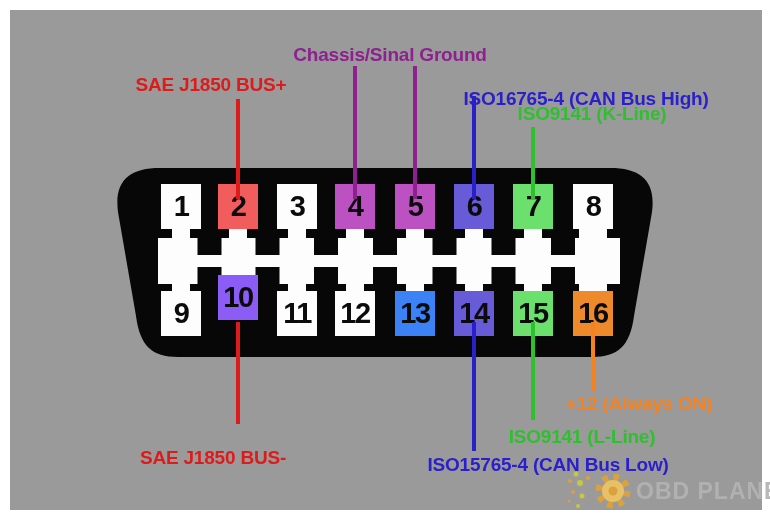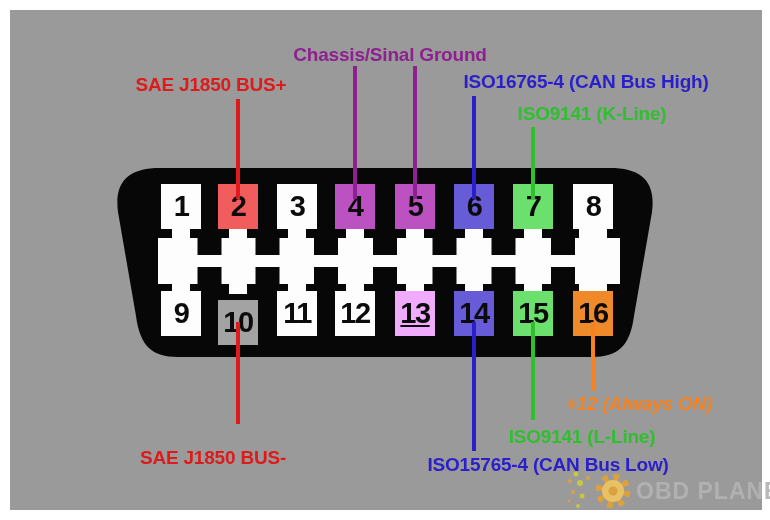--- a/index.html
+++ b/index.html
@@ -103,30 +103,30 @@
     </div>
     <div class="pin" style="left: 513px; top: 184px; background: rgb(108, 224, 108);">
       <span>7</span>
     </div>
     <div class="pin" style="left: 573px; top: 184px; background: rgb(253, 253, 253);">
       <span>8</span>
     </div>
     <div class="pin" style="left: 161px; top: 291px; background: rgb(253, 253, 253);">
       <span>9</span>
     </div>
-    <div class="pin" style="left: 218px; top: 300px; background: #a3a3a3;">
+    <div class="pin" style="left: 218px; top: 275px; background: #8b5cf6;">
       <span>10</span>
     </div>
     <div class="pin" style="left: 277px; top: 291px; background: rgb(253, 253, 253);">
       <span>11</span>
     </div>
     <div class="pin" style="left: 335px; top: 291px; background: rgb(253, 253, 253);">
       <span>12</span>
     </div>
-    <div class="pin" style="left: 395px; top: 291px; background: #f0abfc; text-decoration: underline;">
+    <div class="pin" style="left: 395px; top: 291px; background: #3b82f6;">
       <span>13</span>
     </div>
     <div class="pin" style="left: 454px; top: 291px; background: rgb(103, 91, 216);">
       <span>14</span>
     </div>
     <div class="pin" style="left: 513px; top: 291px; background: rgb(108, 224, 108);">
       <span>15</span>
     </div>
     <div class="pin" style="left: 573px; top: 291px; background: rgb(239, 138, 43);">
       <span>16</span>
@@ -140,24 +140,24 @@
   <line x1="474" y1="96" x2="474" y2="199" stroke-width="4" stroke="#2B1FC9"></line>
   <line x1="533" y1="127" x2="533" y2="199" stroke-width="4" stroke="#2FBF2F"></line>
   <line x1="238" y1="322" x2="238" y2="424" stroke-width="4" stroke="#DE1B1B"></line>
   <line x1="474" y1="322" x2="474" y2="451" stroke-width="4" stroke="#2B1FC9"></line>
   <line x1="533" y1="322" x2="533" y2="420" stroke-width="4" stroke="#2FBF2F"></line>
   <line x1="593" y1="322" x2="593" y2="391" stroke-width="4" stroke="#F58220"></line>
 </svg>
 
 <div class="label" style="left: 390px; top: 44px; color: rgb(142, 32, 144);">Chassis/Sinal Ground</div>
 <div class="label" style="left: 211px; top: 74px; color: rgb(222, 27, 27);">SAE J1850 BUS+</div>
-<div class="label" style="left: 586px; top: 71px; color: rgb(43, 31, 201);">ISO16765-4 (CAN Bus High)</div>
+<div class="label" style="left: 586px; top: 88px; color: rgb(43, 31, 201);">ISO16765-4 (CAN Bus High)</div>
 <div class="label" style="left: 592px; top: 103px; color: rgb(47, 191, 47);">ISO9141 (K-Line)</div>
 <div class="label" style="left: 213px; top: 427px; color: rgb(222, 27, 27); margin-top: 20px;">SAE J1850 BUS-</div>
-<div class="label" style="left: 639px; top: 393px; color: rgb(245, 130, 32); font-style: italic;">+12 (Always ON)</div>
+<div class="label" style="left: 639px; top: 393px; color: rgb(245, 130, 32);">+12 (Always ON)</div>
 <div class="label" style="left: 582px; top: 426px; color: rgb(47, 191, 47);">ISO9141 (L-Line)</div>
 <div class="label" style="left: 548px; top: 454px; color: rgb(43, 31, 201);">ISO15765-4 (CAN Bus Low)</div>
 
 <div id="watermark">
   <svg width="70" height="46" viewBox="0 0 70 46">
     <g id="wm-dots">
         <circle cx="10" cy="6" r="2.5" fill="#CBCB3A"></circle>
         <circle cx="4" cy="13" r="2" fill="#DFA238"></circle>
         <circle cx="14" cy="15" r="3" fill="#CBCB3A"></circle>
         <circle cx="7" cy="24" r="2" fill="#DFA238"></circle>

